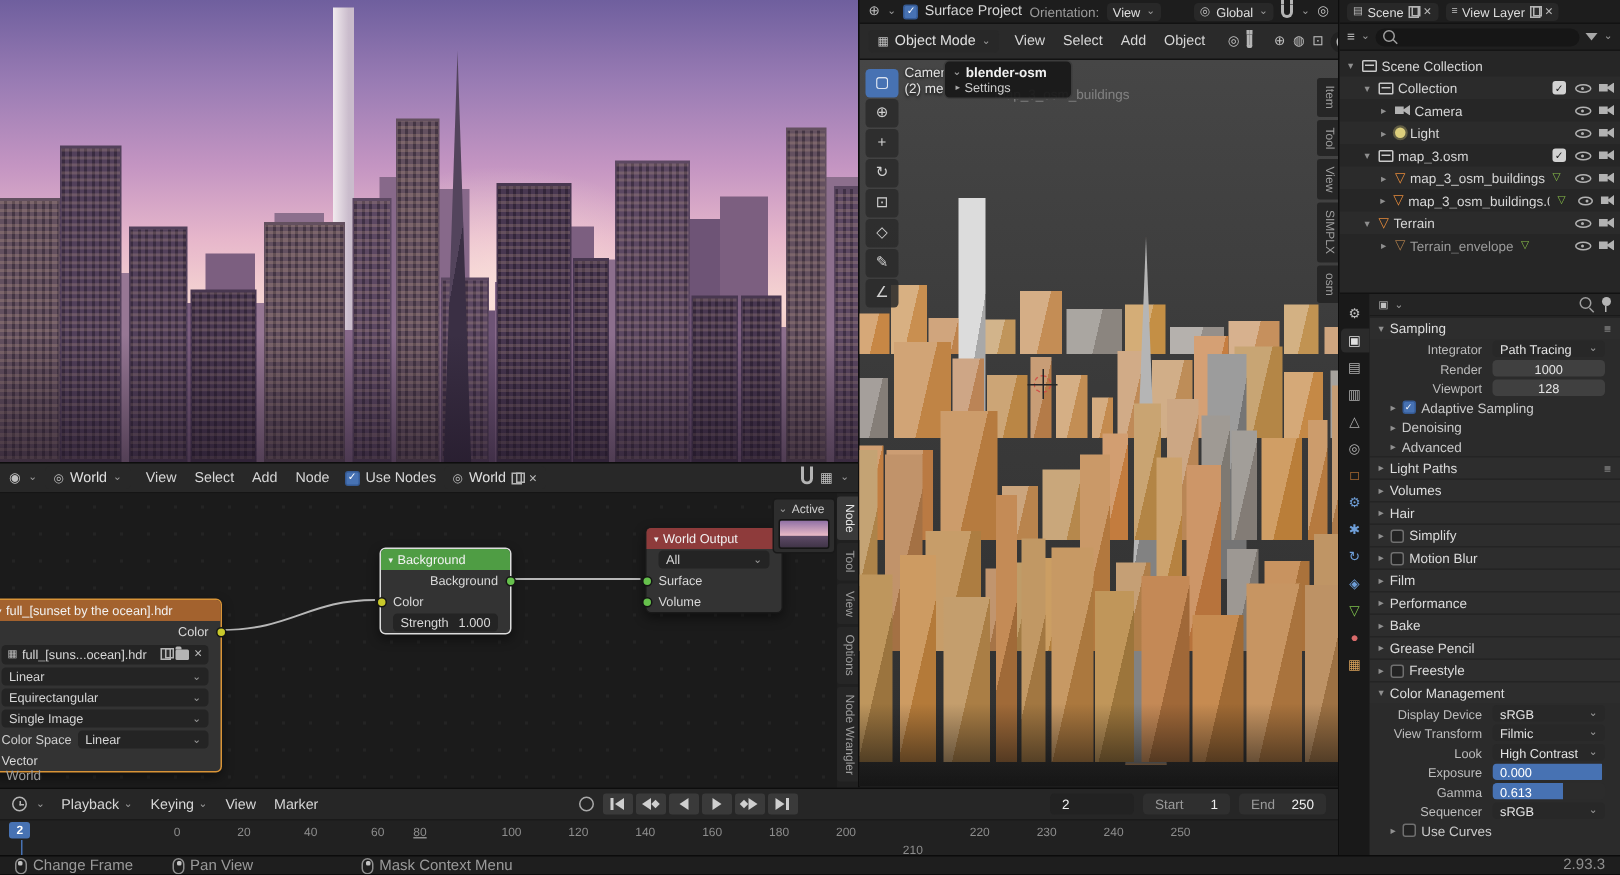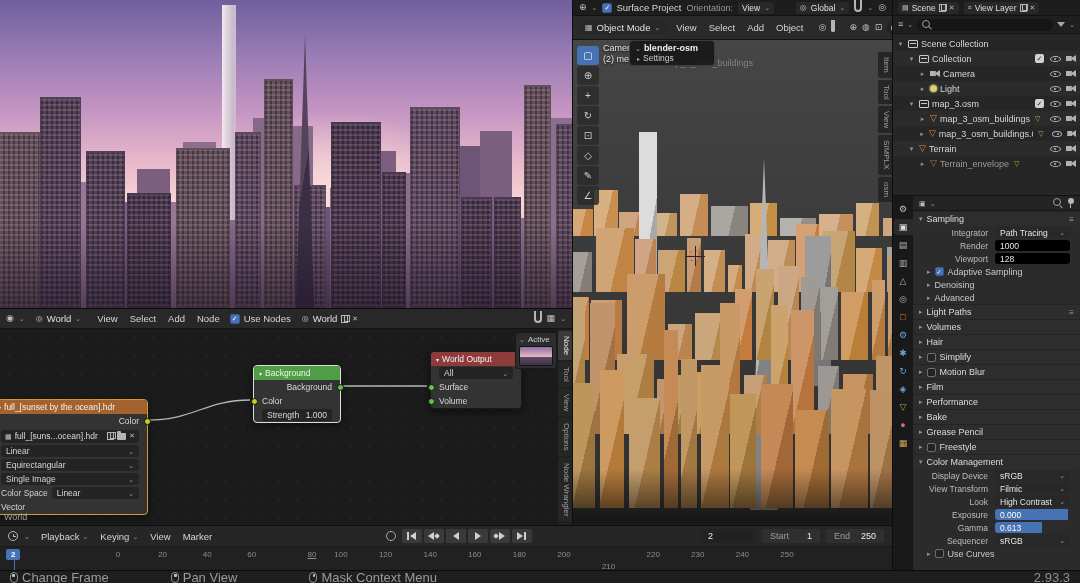--- a/index.html
+++ b/index.html
@@ -155,21 +155,21 @@
 .phead{display:flex;align-items:center;height:15px;padding:0 6px;color:#dcdcdc;font-size:9px;gap:4px;border-top:1px solid #242424;background:#2d2d2d}
 .phead.sub{height:13px;padding-left:14px;background:transparent;border-top:none;color:#c9c9c9}
 .phead .exp{font-size:7px;color:#909090}
 .phead .preset{font-size:8px;color:#9f9f9f}
 .pcheck{position:relative;display:inline-flex;align-items:center;justify-content:center;width:9px;height:9px;border:1px solid #6f6f6f;border-radius:2px;background:#232323;color:#fff;font-size:6px}
 .pcheck.on{background:#4772b3;border-color:#355a94}
 .prow{display:flex;align-items:center;height:13px;padding:0 10px 0 0}
 .plabel{width:82px;text-align:right;padding-right:7px;color:#bdbdbd;font-size:8.5px;white-space:nowrap}
 .pval{flex:1;height:11px;border-radius:3px;display:flex;align-items:center;padding:0 5px;font-size:8.5px;color:#e4e4e4;position:relative;overflow:hidden}
 .pval.drop{background:#282828}
-.pval.num{background:#000000;justify-content:flex-start}
+.pval.num{background:#404040;justify-content:center}
 .pval.slider{background:#2c2c2c;}
 .pval.slider .fill{position:absolute;left:0;top:0;bottom:0;background:#4772b3}
 .pval.slider .sv{position:relative;color:#fff}
 
 #timeline{left:0;top:525px;width:892px;height:45px;border-top:1px solid #0d0d0d;background:#262626}
 .tl-header{height:20px;display:flex;align-items:center;gap:6px;padding:0 8px}
 .autokey{position:relative;width:10px;height:10px;border:1.5px solid #a9a9a9;border-radius:50%}
 .transport{display:flex;gap:2px}
 .tbtn{display:flex;align-items:center;justify-content:center;gap:1px;width:20px;height:14px;background:#3a3a3a;border-radius:2px;border:none;cursor:default}
 .tr{width:0;height:0;border-top:4px solid transparent;border-bottom:4px solid transparent}
@@ -180,23 +180,23 @@
 .fchip{background:#222;border-radius:3px;height:14px;display:flex;align-items:center;padding:0 8px;min-width:56px;color:#ededed;font-size:9px}
 .fchip.wide{background:#2f2f2f;min-width:58px}
 .fchip .dimlabel{margin-right:6px}
 .fchip .right{margin-left:auto}
 .tl-ruler{position:relative;height:24px;background:#212121;border-top:1px solid #1a1a1a}
 .tick{position:absolute;top:3px;font-size:8px;color:#8d8d8d;transform:translateX(-50%)}
 .playhead{position:absolute;left:6px;top:1px;z-index:2}
 .phchip{background:#4772b3;color:#fff;font-size:8px;font-weight:bold;padding:1px 5px;border-radius:2px;display:inline-block}
 .phline{position:absolute;left:8px;top:12px;width:1px;height:12px;background:#4772b3}
 
-#statusbar{left:0;top:570px;width:1080px;height:13px;background:#1e1e1e;border-top:1px solid #0b0b0b;display:flex;align-items:center;color:#9a9a9a;font-size:13px;padding:0 10px}
+#statusbar{left:0;top:570px;width:1080px;height:13px;background:#1e1e1e;border-top:1px solid #0b0b0b;display:flex;color:#9a9a9a;font-size:10px;padding:0 10px}
 .sgrp{display:flex;align-items:center;gap:4px;white-space:nowrap}
-.sb-hints{display:flex;gap:72px;margin-left:62px}
+.sb-hints{display:flex;gap:72px;margin-left:26px}
 .ver{margin-left:auto;color:#8f8f8f}
 </style>
 </head>
 <body>
 
 <div class="app">
 
   <div class="pane" id="render-view">
     <div class="rv-sky"></div>
     <div class="rv-glow"></div>
@@ -912,21 +912,21 @@
         <span class="dimlabel">End</span>
         <span class="right">250</span>
       </div>
     </div>
     <div class="tl-ruler">
       <div id="tl-ticks">
           <span class="tick" style="left: 118px;">0</span>
           <span class="tick" style="left: 162.6px;">20</span>
           <span class="tick" style="left: 207.2px;">40</span>
           <span class="tick" style="left: 251.8px;">60</span>
-          <span class="tick" style="left: 312px; text-decoration: underline;">80</span>
+          <span class="tick" style="left: 280px; text-decoration: underline;">80</span>
           <span class="tick" style="left: 341px;">100</span>
           <span class="tick" style="left: 385.6px;">120</span>
           <span class="tick" style="left: 430.2px;">140</span>
           <span class="tick" style="left: 474.8px;">160</span>
           <span class="tick" style="left: 519.4px;">180</span>
           <span class="tick" style="left: 564px;">200</span>
           <span class="tick" style="left: 608.6px; margin-top: 12px;">210</span>
           <span class="tick" style="left: 653.2px;">220</span>
           <span class="tick" style="left: 697.8px;">230</span>
           <span class="tick" style="left: 742.4px;">240</span>

